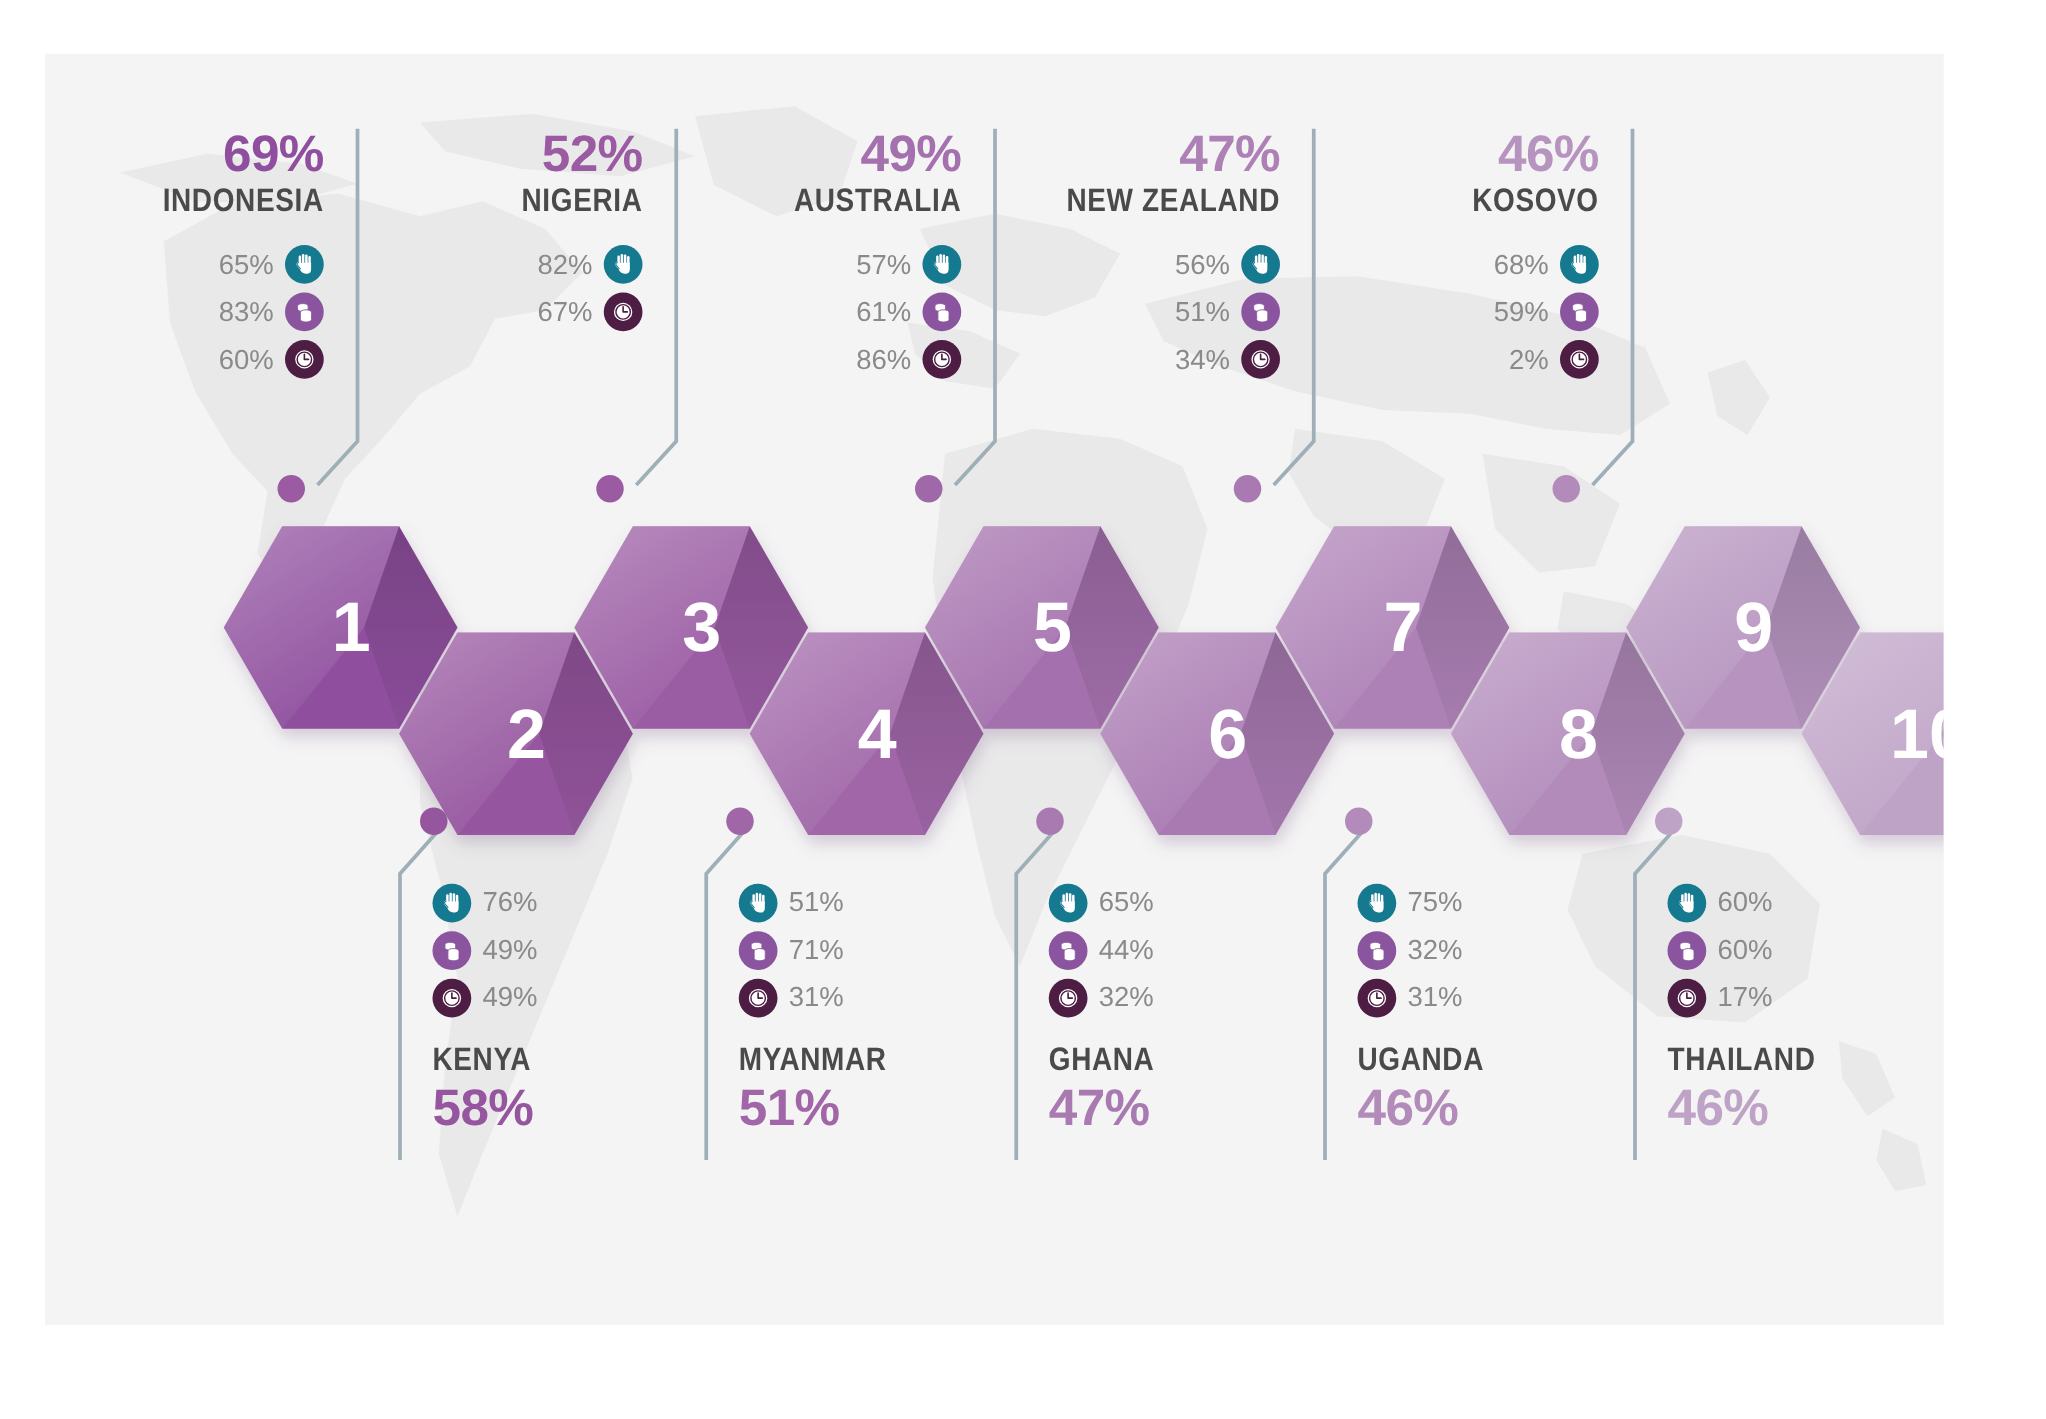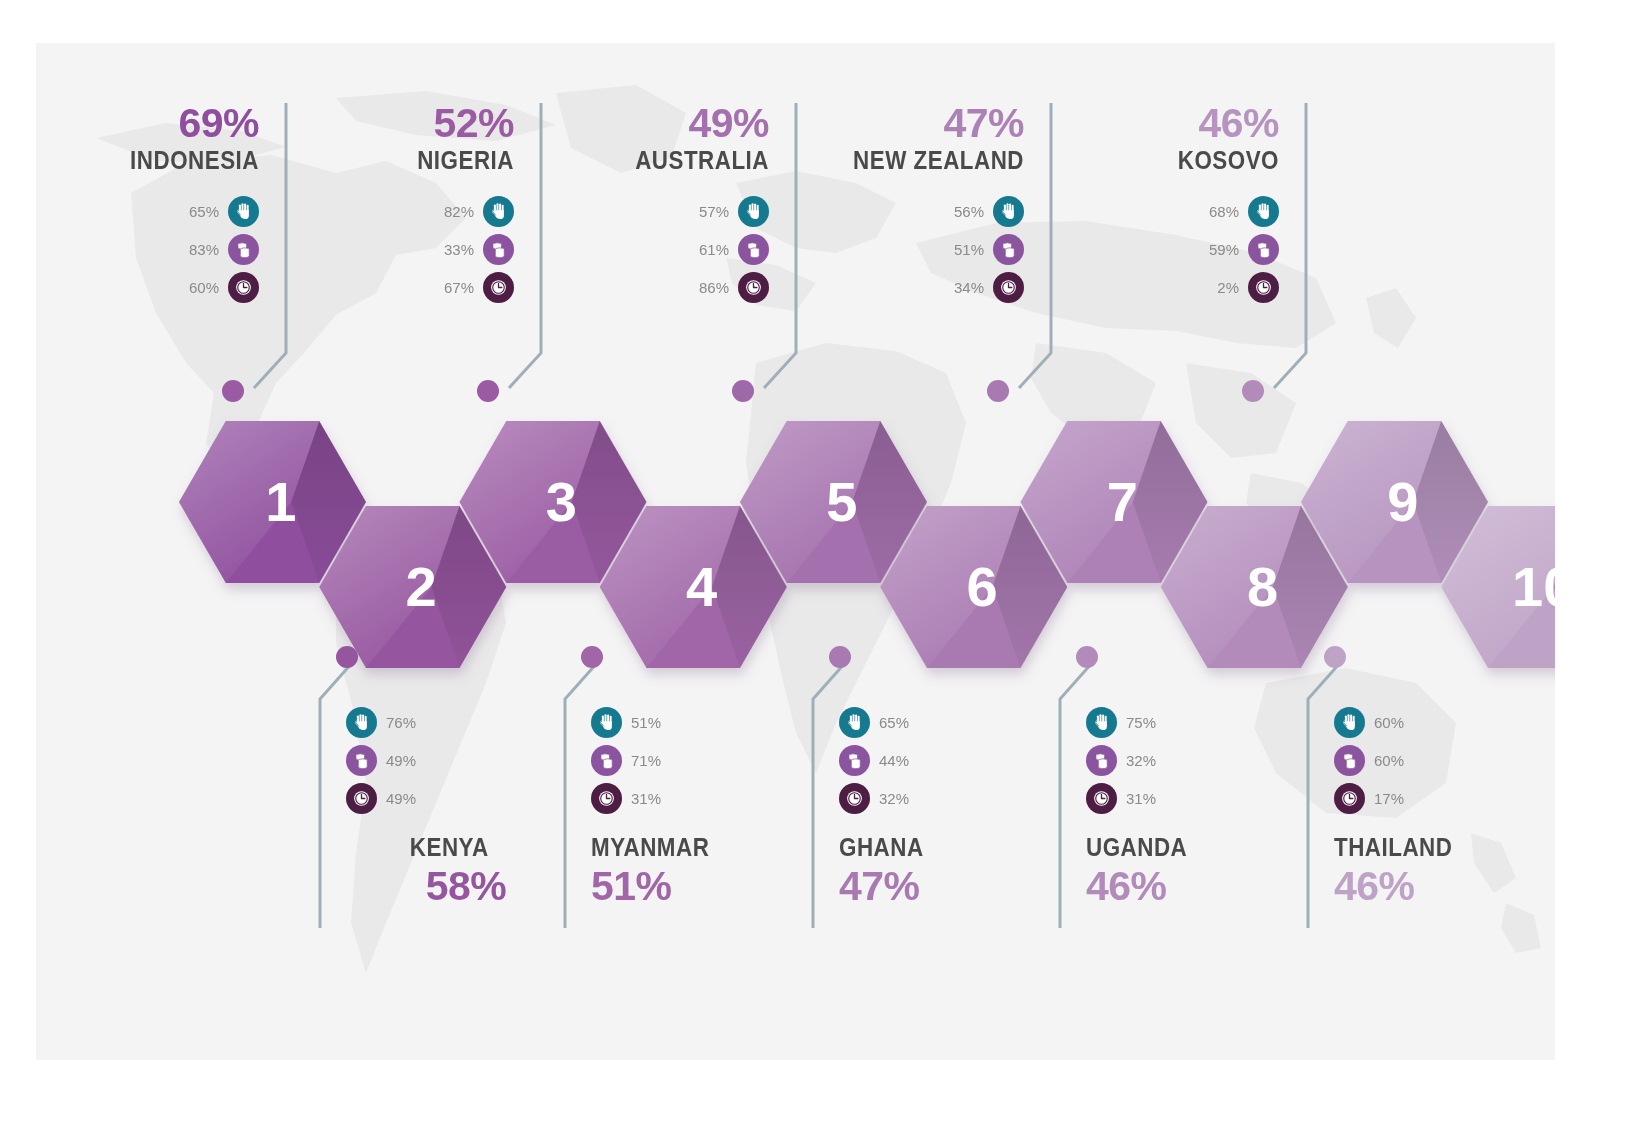--- a/index.html
+++ b/index.html
@@ -52,21 +52,21 @@
   }
   .stat-rows { margin-top:16px; }
   .stat-row {
     display:flex;
     align-items:center;
     justify-content:flex-end;
     gap:9px;
     height:38px;
   }
   .stat-val {
-    font-size:15px;
+    font-size:22px;
     color:#8a8a8a;
     line-height:1;
   }
   .ic {
     width:31px; height:31px;
     border-radius:50%;
     display:flex; align-items:center; justify-content:center;
     flex:0 0 auto;
   }
   .ic svg { display:block; }
@@ -318,35 +318,20 @@
                 <rect x="9.5" y="1.6" width="2.5" height="10.4" rx="1.2"></rect>
                 <rect x="12.8" y="2.0" width="2.5" height="10" rx="1.2"></rect>
                 <rect x="16.0" y="3.6" width="2.5" height="8.6" rx="1.2"></rect>
                 <path d="M6.3 9.0 C4.0 10.0 3.3 11.6 4.4 13.2 L7.6 17.2 C8.6 19.6 10.6 21.4 13.4 21.4 L15.2 21.4 C17.6 21.4 18.8 19.6 18.8 17.0 L18.8 10.4 L6.3 10.4 Z"></path>
               </g>
               <path d="M6.0 10.0 C4.4 10.8 4.2 11.8 5.2 12.9 L8.0 16.4" fill="none" stroke="#15798f" stroke-width="1.1" stroke-linecap="round"></path>
             </svg>
           </span>
         </div>
       <div class="stat-row">
-          <span class="stat-val">33%</span>
-          <span class="ic" style="background: rgb(138, 85, 158);">
-            <svg width="19" height="19" viewBox="0 0 24 24">
-              <g fill="#fff" stroke="#8a559e" stroke-width="0.9">
-                <ellipse cx="10.4" cy="6.1" rx="5.4" ry="2.5"></ellipse>
-                <path d="M5 6.1 v3 a5.4 2.5 0 0 0 10.8 0 v-3"></path>
-                <ellipse cx="13.6" cy="12.4" rx="5.6" ry="2.5"></ellipse>
-                <path d="M8 12.4 v2.3 a5.6 2.5 0 0 0 11.2 0 v-2.3"></path>
-                <path d="M8 15.0 v2.3 a5.6 2.5 0 0 0 11.2 0 v-2.3"></path>
-                <path d="M8 17.6 v2.2 a5.6 2.5 0 0 0 11.2 0 v-2.2"></path>
-              </g>
-            </svg>
-          </span>
-        </div>
-      <div class="stat-row">
           <span class="stat-val">67%</span>
           <span class="ic" style="background: rgb(77, 29, 68);">
             <svg width="21" height="21" viewBox="0 0 24 24">
               <circle cx="12" cy="12" r="8.4" fill="#fff"></circle>
               <circle cx="12" cy="12" r="6.6" fill="none" stroke="#4d1d44" stroke-width="1.3"></circle>
               <path d="M12 7.4 V12 H15.8" fill="none" stroke="#4d1d44" stroke-width="1.5" stroke-linecap="round" stroke-linejoin="round"></path>
             </svg>
           </span>
         </div>
     </div>
@@ -486,21 +471,21 @@
             <svg width="21" height="21" viewBox="0 0 24 24">
               <circle cx="12" cy="12" r="8.4" fill="#fff"></circle>
               <circle cx="12" cy="12" r="6.6" fill="none" stroke="#4d1d44" stroke-width="1.3"></circle>
               <path d="M12 7.4 V12 H15.8" fill="none" stroke="#4d1d44" stroke-width="1.5" stroke-linecap="round" stroke-linejoin="round"></path>
             </svg>
           </span>
         </div>
     </div>
   </div>
 
-  <div class="bot-block" style="left:310px; top:660px;text-align:center;">
+  <div class="bot-block" style="left:310px; top:660px;">
     <div class="stat-rows" style="margin-top:0;">
       <div class="stat-row">
           <span class="ic" style="background: rgb(21, 121, 143);">
             <svg width="19" height="19" viewBox="0 0 24 24">
               <g fill="#fff">
                 <rect x="6.2" y="3.0" width="2.5" height="9" rx="1.2"></rect>
                 <rect x="9.5" y="1.6" width="2.5" height="10.4" rx="1.2"></rect>
                 <rect x="12.8" y="2.0" width="2.5" height="10" rx="1.2"></rect>
                 <rect x="16.0" y="3.6" width="2.5" height="8.6" rx="1.2"></rect>
                 <path d="M6.3 9.0 C4.0 10.0 3.3 11.6 4.4 13.2 L7.6 17.2 C8.6 19.6 10.6 21.4 13.4 21.4 L15.2 21.4 C17.6 21.4 18.8 19.6 18.8 17.0 L18.8 10.4 L6.3 10.4 Z"></path>

